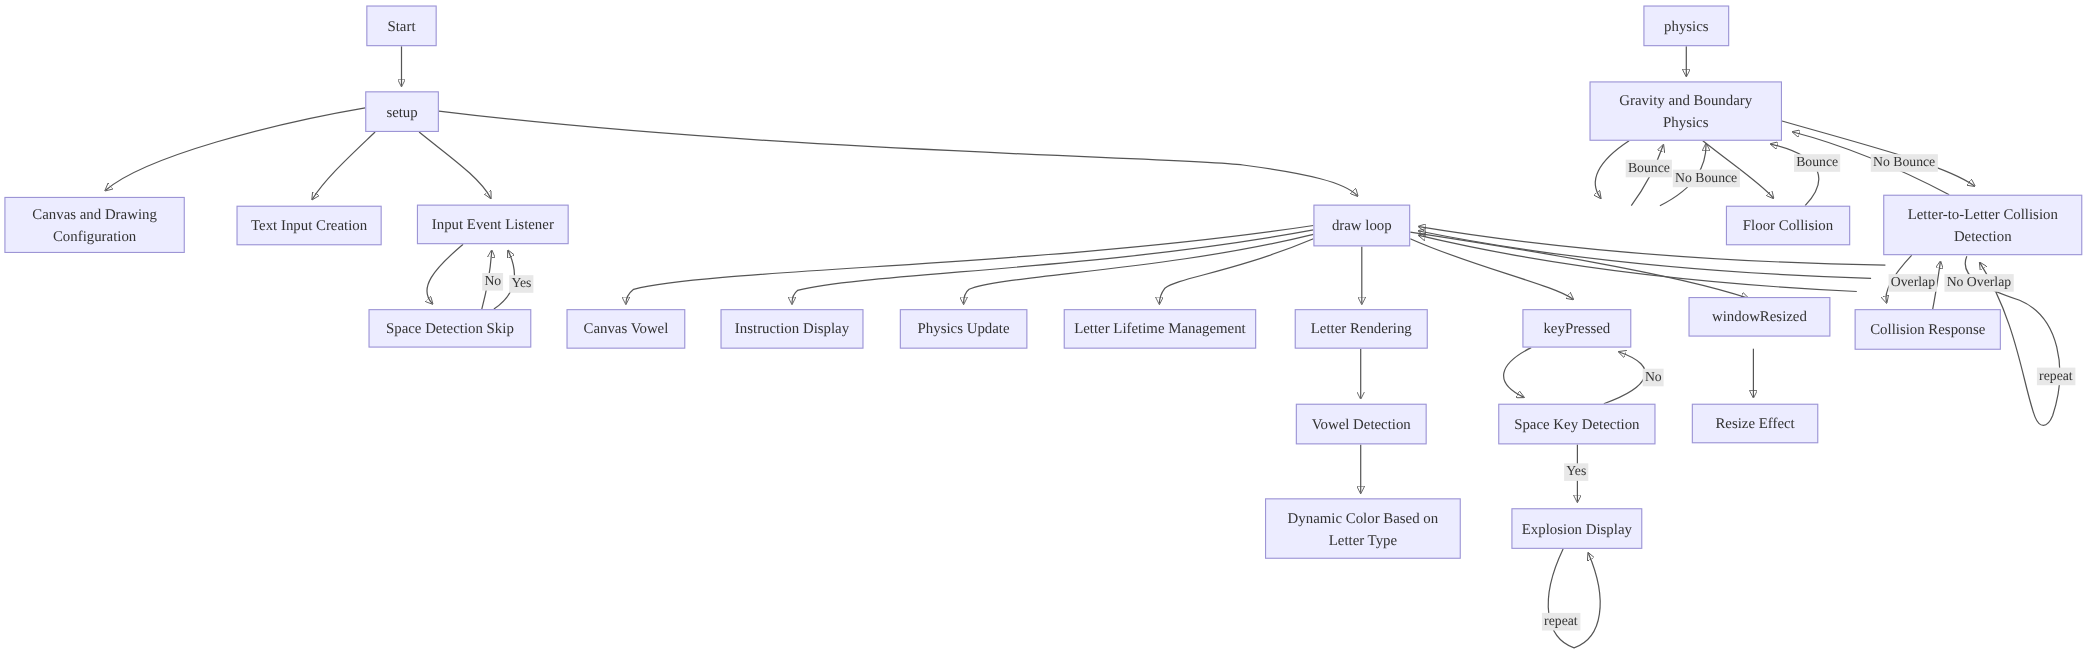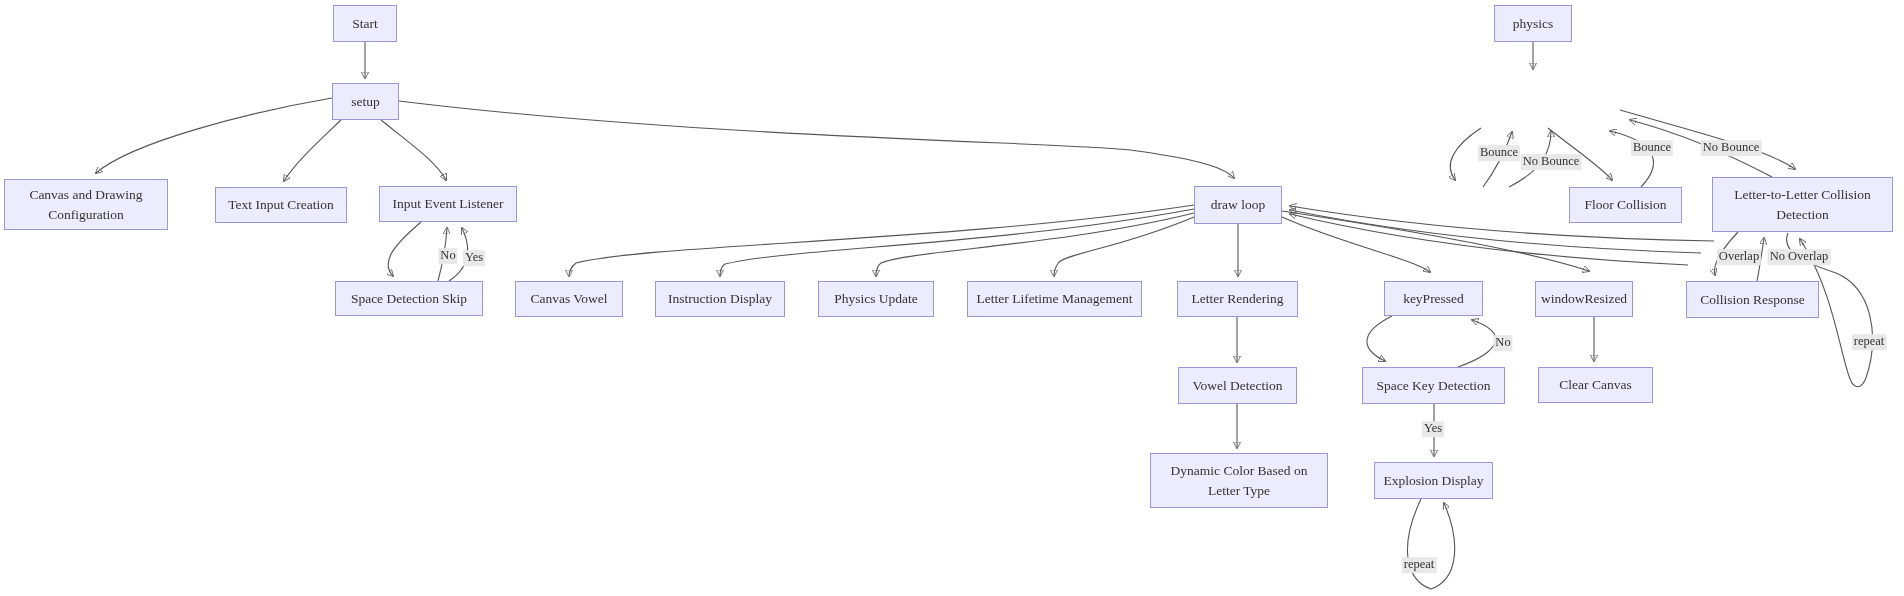--- a/index.html
+++ b/index.html
@@ -81,23 +81,24 @@
   <div class="node" style="left:515px;top:281px;width:108px;height:36px">Canvas Vowel</div>
   <div class="node" style="left:655px;top:281px;width:130px;height:36px">Instruction Display</div>
   <div class="node" style="left:818px;top:281px;width:116px;height:36px">Physics Update</div>
   <div class="node" style="left:967px;top:281px;width:175px;height:36px">Letter Lifetime Management</div>
   <div class="node" style="left:1177px;top:281px;width:121px;height:36px">Letter Rendering</div>
   <div class="node" style="left:1178px;top:367px;width:119px;height:37px">Vowel Detection</div>
   <div class="node" style="left:1150px;top:453px;width:178px;height:55px">Dynamic Color Based on Letter Type</div>
   <div class="node" style="left:1384px;top:281px;width:99px;height:35px">keyPressed</div>
   <div class="node" style="left:1362px;top:367px;width:143px;height:37px">Space Key Detection</div>
   <div class="node" style="left:1374px;top:462px;width:119px;height:37px">Explosion Display</div>
-  <div class="node" style="left:1535px;top:281px;width:98px;height:36px">windowResized</div>
-  <div class="node" style="left:1538px;top:367px;width:115px;height:36px">Clear Canvas</div>
+  <div class="node" style="left:1535px;top:270px;width:129px;height:36px">windowResized</div>
+  <div class="node" style="left:1538px;top:367px;width:115px;height:36px">Resize Effect</div>
   <div class="node" style="left:1494px;top:5px;width:78px;height:37px">physics</div>
+  <div class="node" style="left:1445px;top:74px;width:175px;height:54px">Gravity and Boundary Physics</div>
   <div class="node" style="left:1569px;top:187px;width:113px;height:36px">Floor Collision</div>
   <div class="node" style="left:1712px;top:177px;width:181px;height:55px">Letter-to-Letter Collision Detection</div>
   <div class="node" style="left:1686px;top:281px;width:133px;height:37px">Collision Response</div>
 
   <div class="elabel" style="left:448px;top:256px">No</div>
   <div class="elabel" style="left:474px;top:258px">Yes</div>
   <div class="elabel" style="left:1499px;top:153px">Bounce</div>
   <div class="elabel" style="left:1551px;top:162px">No Bounce</div>
   <div class="elabel" style="left:1652px;top:148px">Bounce</div>
   <div class="elabel" style="left:1731px;top:148px">No Bounce</div>

